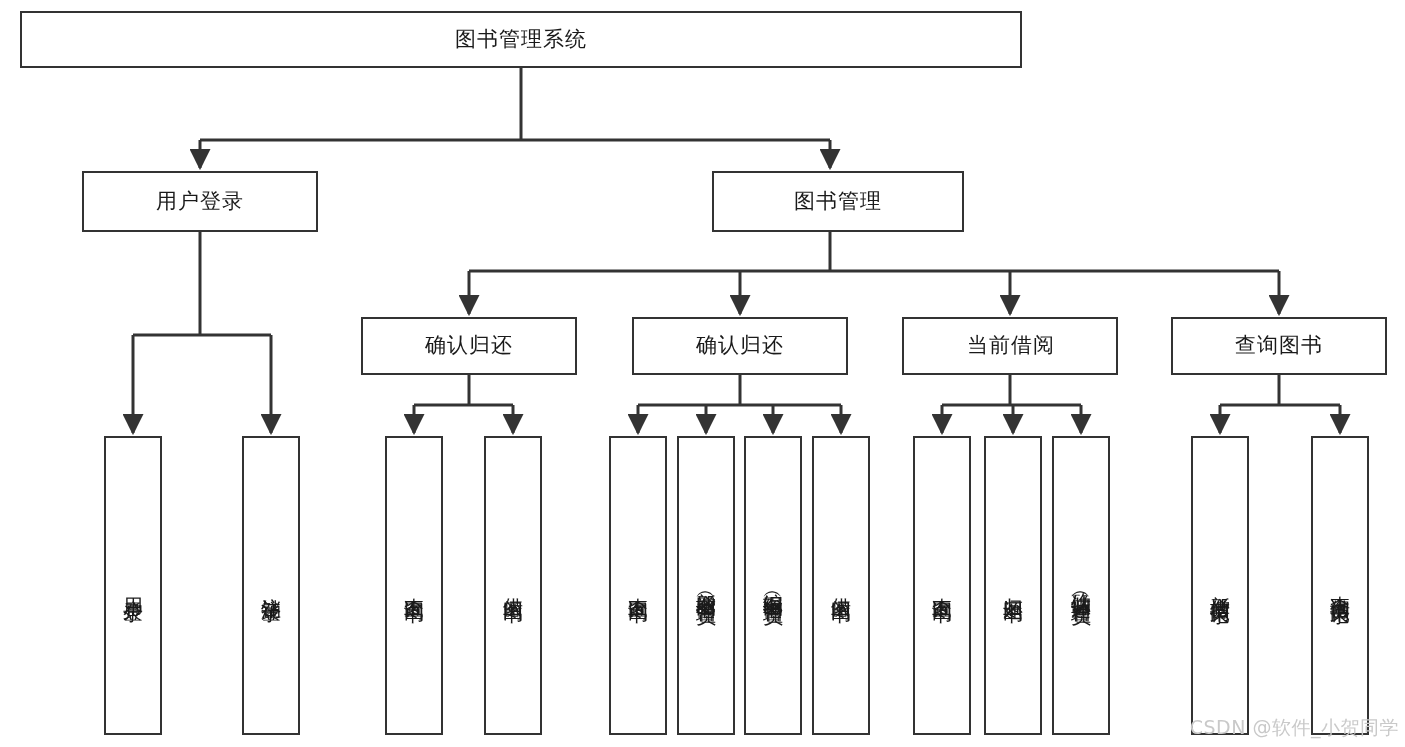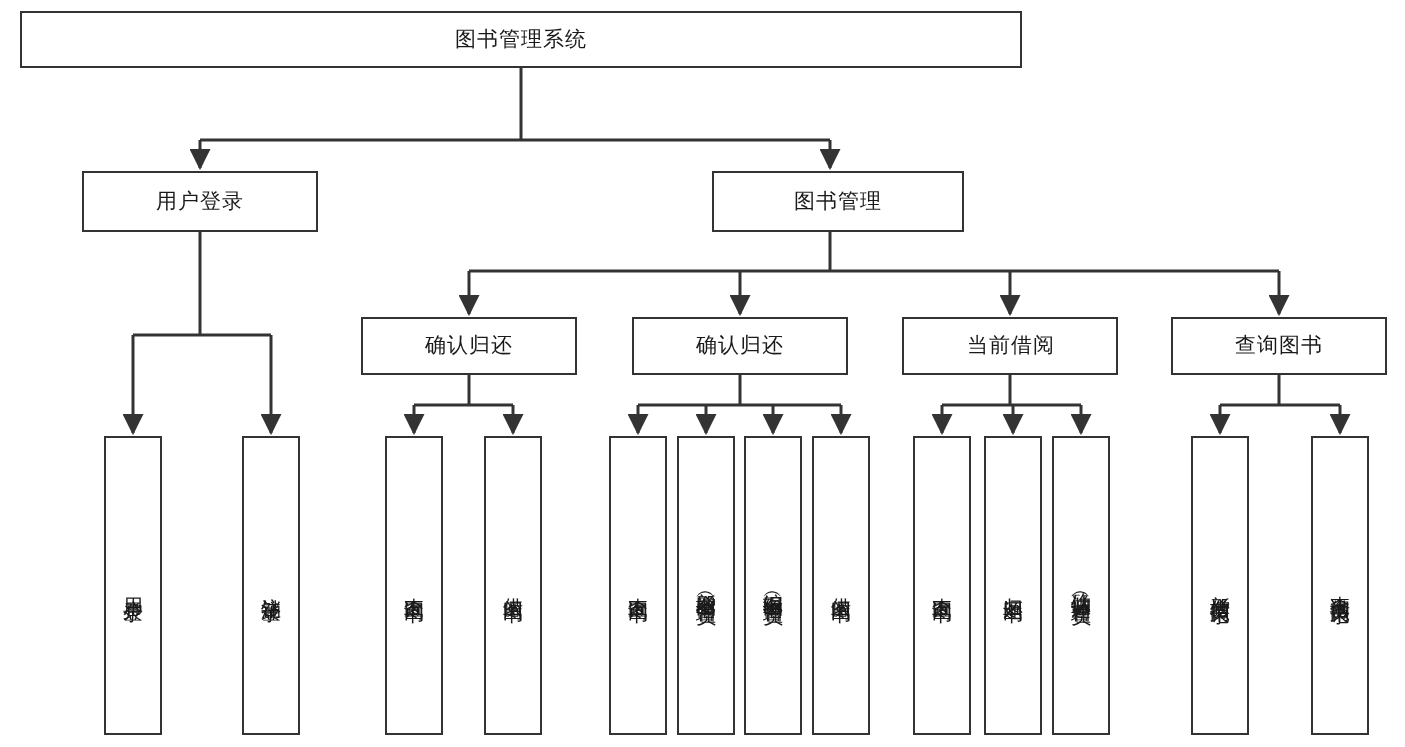--- a/index.html
+++ b/index.html
@@ -182,13 +182,14 @@
         <span class="node-label">确认归还（管理员）</span>
       </div>
       <div class="node vert" style="left: 1191px; top: 436px; width: 58px; height: 299px; align-items: center;">
         <span class="node-label">新增借阅记录</span>
       </div>
       <div class="node vert" style="left: 1311px; top: 436px; width: 58px; height: 299px; align-items: center;">
         <span class="node-label">查询借阅记录</span>
       </div>
     </div>
 
+  <div class="watermark">CSDN @软件_小贺同学</div>
 </div>
 
 </body></html>

